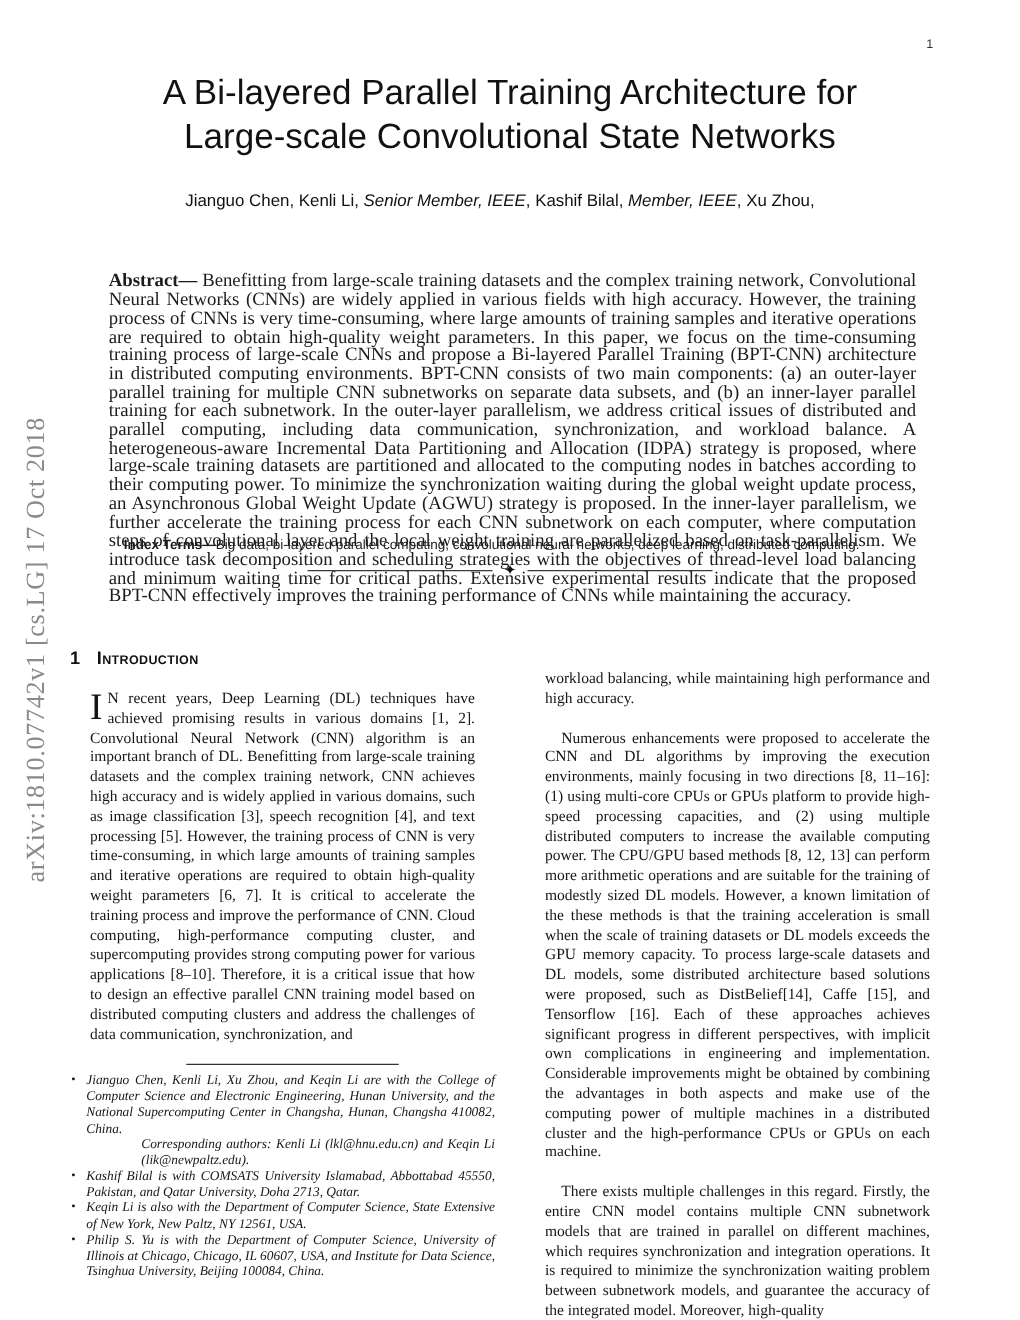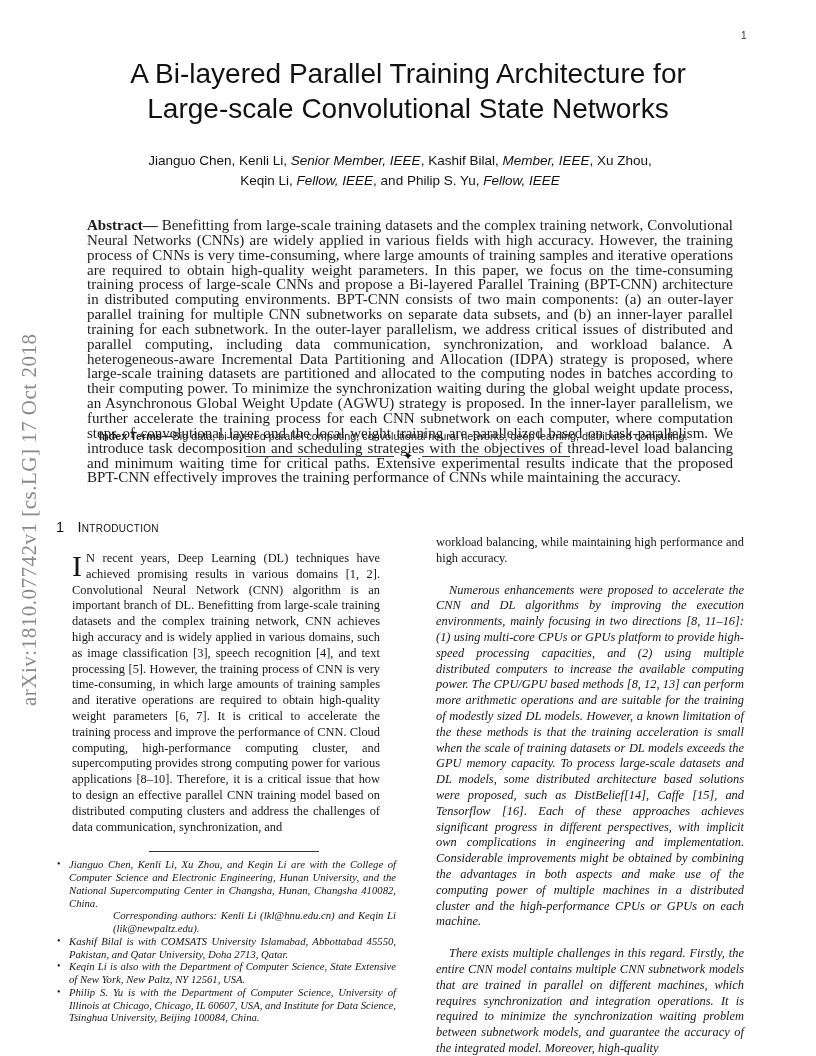--- a/index.html
+++ b/index.html
@@ -24,26 +24,26 @@
   .index-terms{position:absolute;left:99px;width:646px;top:429px;
         font-family:"Liberation Sans",sans-serif;font-size:10.8px;line-height:14.5px;
         text-align:justify;color:#1c1c1c;}
   .section-divider{position:absolute;left:0;right:0;top:449px;height:14px;
         display:flex;align-items:center;justify-content:center;}
   .divider-line{width:148px;border-top:1.4px solid #3a3a3a;}
   .divider-diamond{font-size:12px;color:#111;margin:0 9px;line-height:12px;}
   .col{position:absolute;top:519px;width:340px;}
   .col-left{left:56px;}
   .col-right{left:420px;}
-  .section-heading{font-family:"Liberation Sans",sans-serif;font-weight:normal;
+  .section-heading{font-family:"Liberation Sans",sans-serif;font-weight:bold;
         font-size:14.5px;color:#111;margin:0 0 9px 0;font-variant:small-caps;
         letter-spacing:0.3px;}
   .section-heading .sec-num{display:inline-block;margin-right:13px;}
   .col p{margin:16px;font-size:12.4px;line-height:15.8px;text-align:justify;color:#161616;}
-  .col p.indent{text-indent:13px;font-style:italic;}
+  .col p.indent{text-indent:13px;}
   .drop-cap{float:left;font-size:30px;line-height:25px;padding:2px 4px 0 0;color:#161616;}
   .footnote-rule{width:170px;border-top:1.2px solid #333;margin:8px 0 6px 93px;}
   .footnotes{font-style:italic;font-size:10.7px;line-height:12.75px;text-align:justify;
         color:#161616;}
   .footnote-item{position:relative;padding-left:13px;}
   .footnote-bullet{position:absolute;left:1px;top:0;font-style:normal;font-size:10px;}
   .footnote-note{margin-top:0;margin-left:44px;}
 </style>
 </head>
 <body>
@@ -54,21 +54,20 @@
 
   <div class="arxiv-watermark">arXiv:1810.07742v1  [cs.LG]  17 Oct 2018</div>
 
   <div class="paper-title">
     <div>A Bi-layered Parallel Training Architecture for</div>
     <div>Large-scale Convolutional State Networks</div>
   </div>
 
   <div class="authors">
     <div><span>Jianguo Chen, Kenli Li, </span><span class="it">Senior Member, IEEE</span><span>, Kashif Bilal, </span><span class="it">Member, IEEE</span><span>, Xu Zhou,</span></div>
-    <div><span>Keqin Li, </span><span class="it">Fellow, IEEE</span><span>, and Philip S. Yu, </span><span class="it">Fellow, IEEE</span></div>
   </div>
 
   <div class="abstract"><b>Abstract—</b><span> Benefitting from large-scale training datasets and the complex training network, Convolutional Neural Networks (CNNs) are widely applied in various fields with high accuracy. However, the training process of CNNs is very time-consuming, where large amounts of training samples and iterative operations are required to obtain high-quality weight parameters. In this paper, we focus on the time-consuming training process of large-scale CNNs and propose a Bi-layered Parallel Training (BPT-CNN) architecture in distributed computing environments. BPT-CNN consists of two main components: (a) an outer-layer parallel training for multiple CNN subnetworks on separate data subsets, and (b) an inner-layer parallel training for each subnetwork. In the outer-layer parallelism, we address critical issues of distributed and parallel computing, including data communication, synchronization, and workload balance. A heterogeneous-aware Incremental Data Partitioning and Allocation (IDPA) strategy is proposed, where large-scale training datasets are partitioned and allocated to the computing nodes in batches according to their computing power. To minimize the synchronization waiting during the global weight update process, an Asynchronous Global Weight Update (AGWU) strategy is proposed. In the inner-layer parallelism, we further accelerate the training process for each CNN subnetwork on each computer, where computation steps of convolutional layer and the local weight training are parallelized based on task-parallelism. We introduce task decomposition and scheduling strategies with the objectives of thread-level load balancing and minimum waiting time for critical paths. Extensive experimental results indicate that the proposed BPT-CNN effectively improves the training performance of CNNs while maintaining the accuracy.</span></div>
 
   <div class="index-terms"><b>Index Terms—</b><span>Big data, bi-layered parallel computing, convolutional neural networks, deep learning, distributed computing.</span></div>
 
   <div class="section-divider">
     <span class="divider-line"></span>
     <span class="divider-diamond">✦</span>
     <span class="divider-line"></span>

